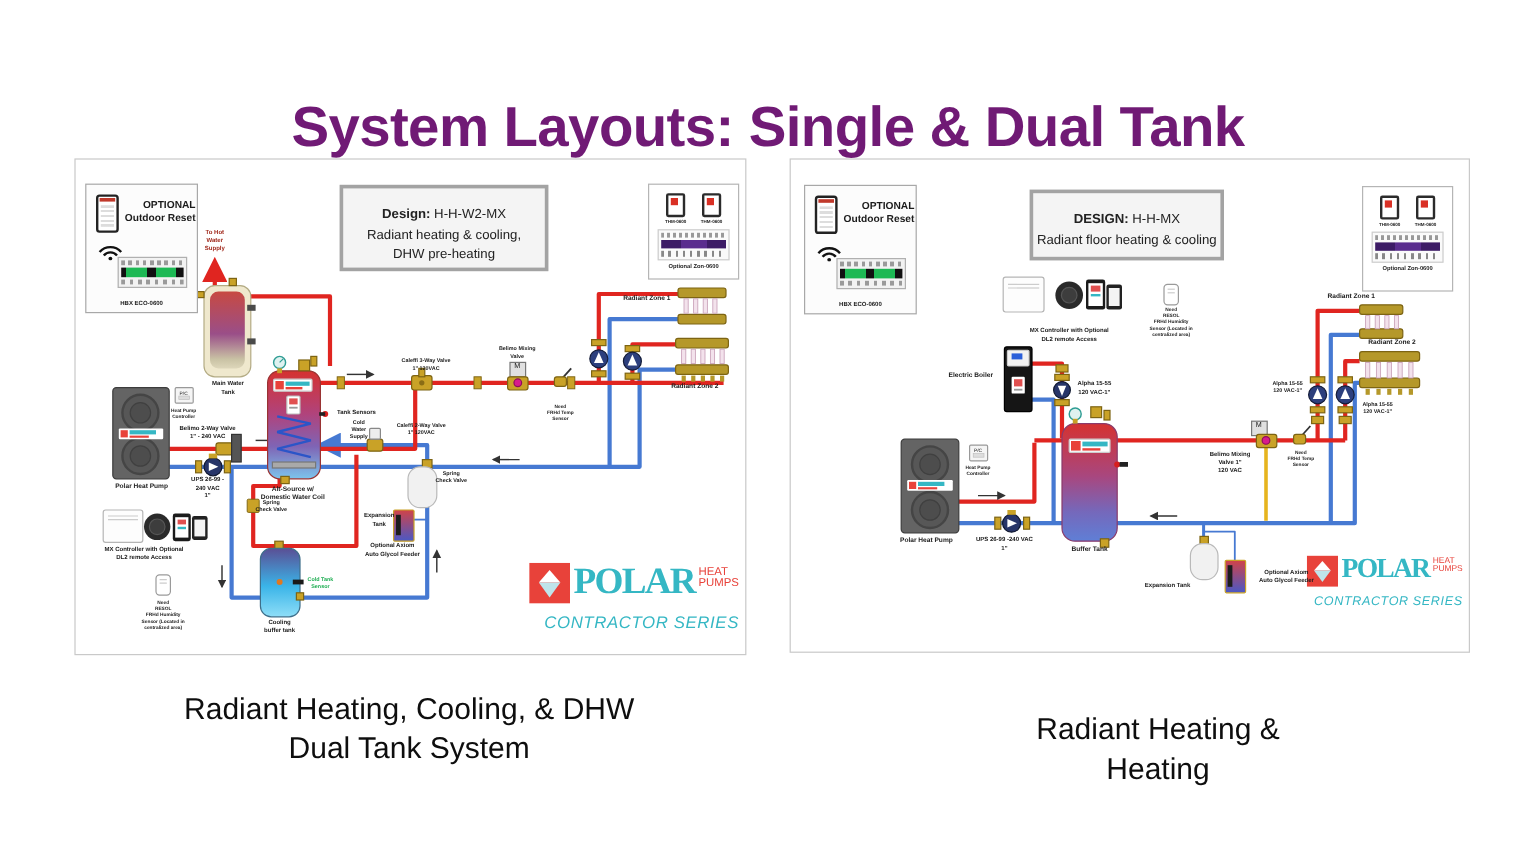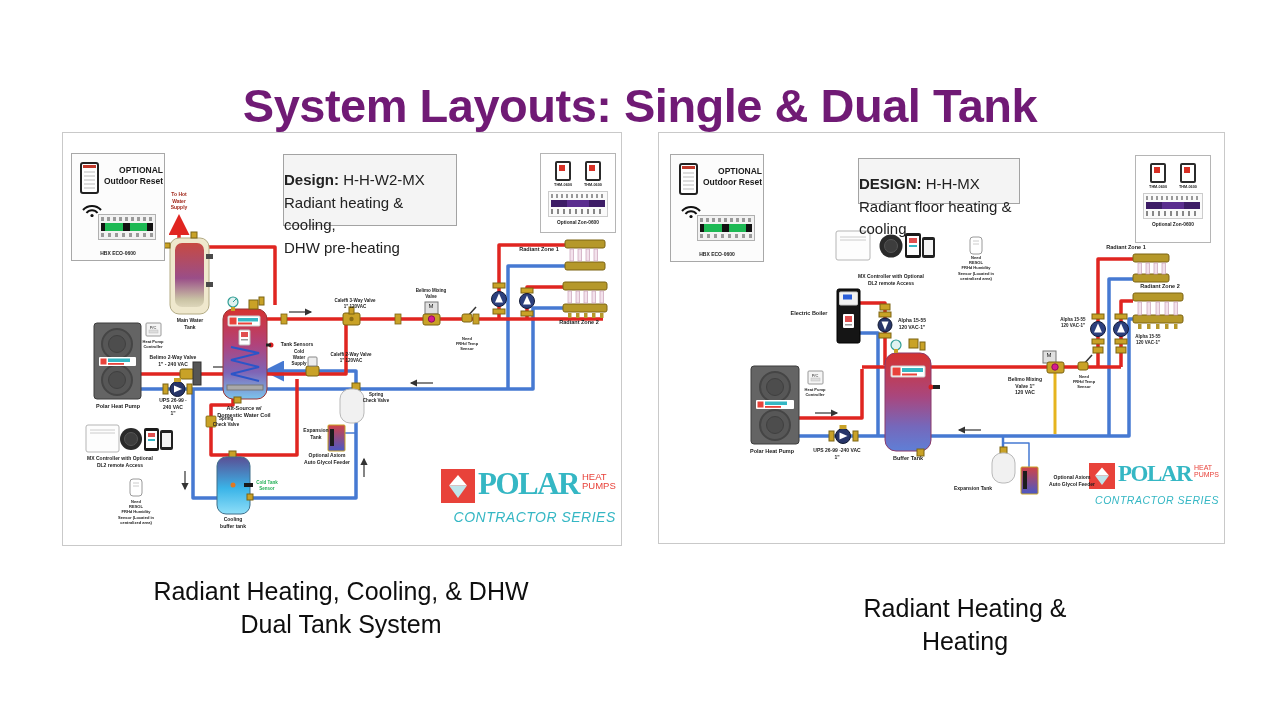--- a/index.html
+++ b/index.html
@@ -12,24 +12,24 @@
   #panel-right{left:658px;top:132px;width:565px;height:410px;}
   svg.diagram{position:absolute;left:0;top:0;}
   .labels-layer{position:absolute;left:0;top:0;width:100%;height:100%;pointer-events:none;}
   .lbl{position:absolute;transform:translateX(-50%);white-space:pre-line;text-align:center;
        line-height:1.3;color:#1b1b1b;}
   
   .caption{position:absolute;font-size:25px;color:#0e0e0e;text-align:center;line-height:1.3;}
   #caption-left{left:62px;top:575px;width:558px;}
   #caption-right{left:705px;top:592px;width:520px;}
   
-  .design-box{position:absolute;background:#f4f4f4;border:1px solid #a3a3a3;
-       color:#222;font-size:15px;line-height:1.5;}
+  .design-box{position:absolute;background:#f4f4f4;border:3px solid #a3a3a3;text-align:center;
+       color:#222;font-size:11px;line-height:1.5;}
   .db-left{left:220px;top:21px;width:174px;height:72px;padding-top:14px;box-sizing:border-box;}
-  .db-right{left:199px;top:25px;width:162px;height:46px;padding-top:14px;box-sizing:border-box;}
+  .db-right{left:199px;top:25px;width:162px;height:59px;padding-top:14px;box-sizing:border-box;}
   .db-label{font-weight:bold;}
   
   .opt-box{position:absolute;border:1px solid #a8a8a8;background:#fcfcfc;}
   .ob-left{left:8px;top:20px;width:92px;height:106px;}
   .ob-right{left:11px;top:21px;width:92px;height:106px;}
   .phone{position:absolute;left:8px;top:8px;width:15px;height:28px;border:2px solid #222;
        border-radius:3px;background:#fff;}
   .phone::before{content:"";position:absolute;left:1px;top:1px;right:1px;height:3px;background:#c0392b;}
   .phone::after{content:"";position:absolute;left:2px;top:7px;right:2px;bottom:3px;
        background:repeating-linear-gradient(#ddd 0 2px,#fff 2px 4px);}

